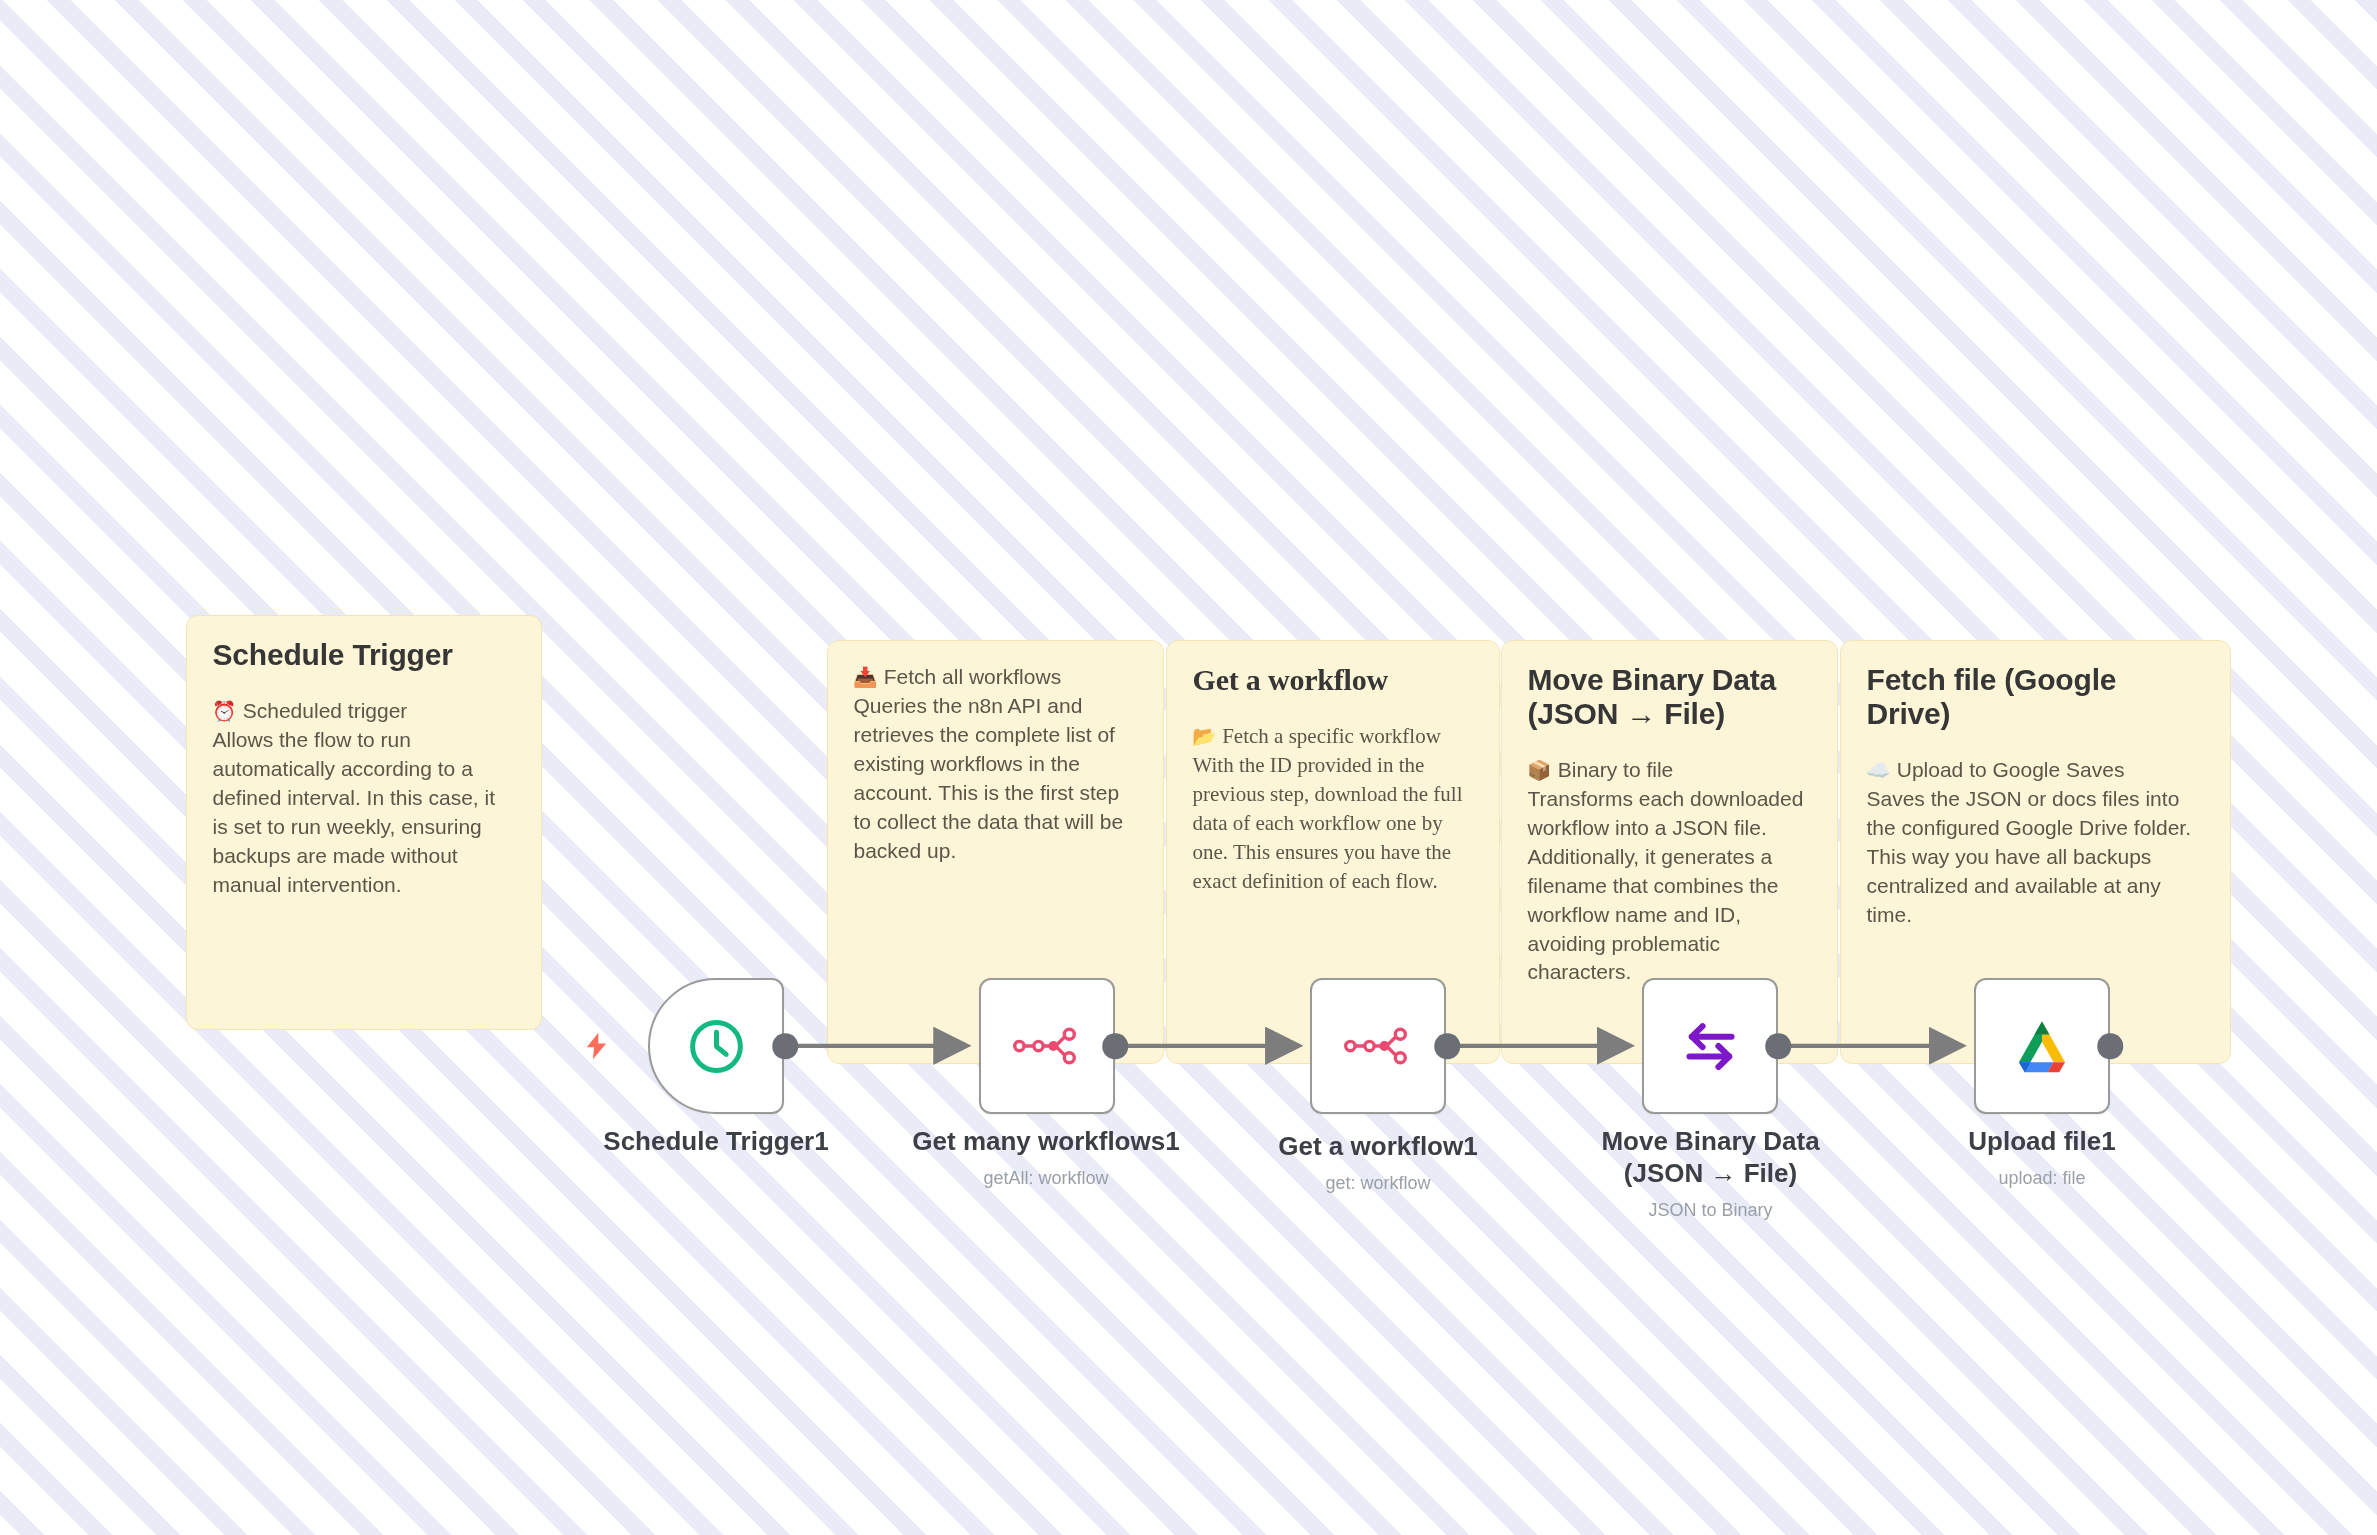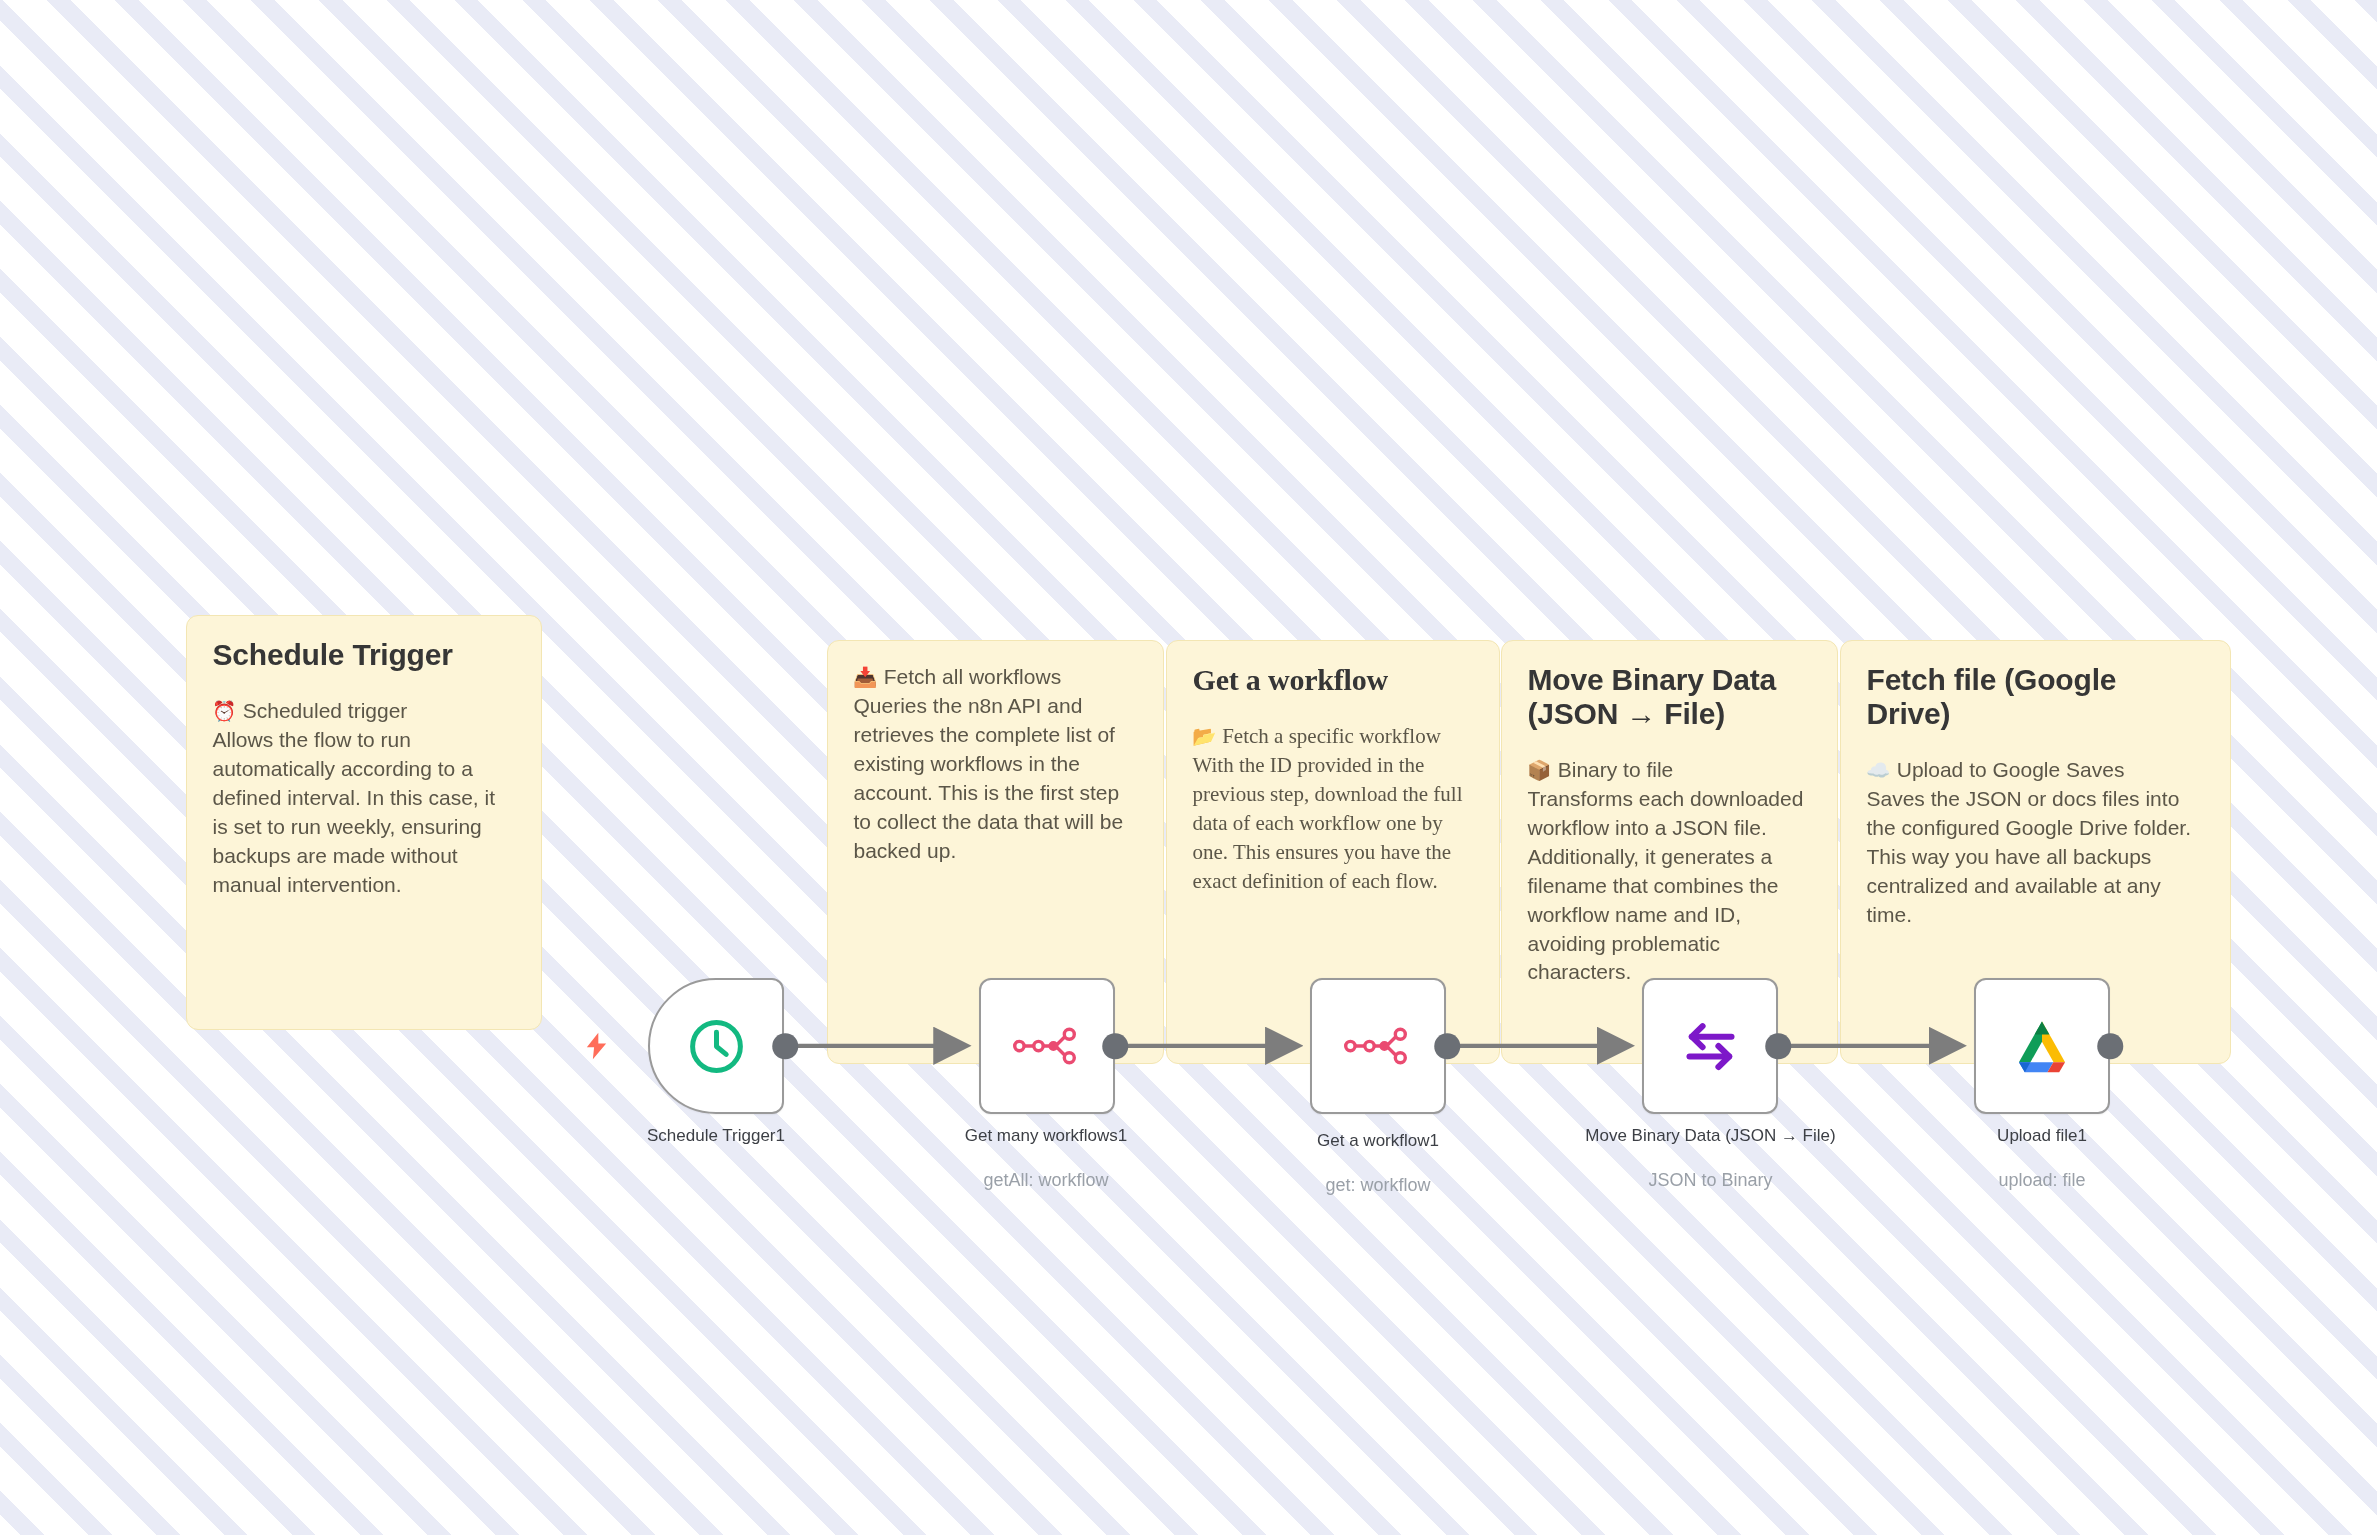--- a/index.html
+++ b/index.html
@@ -104,30 +104,30 @@
     line-height: 1;
     color: #ff6d5a;
   }
 
   .node-label {
     position: absolute;
     text-align: center;
     z-index: 3;
   }
   .node-label .nm {
-    font-size: 17px;
+    font-size: 26px;
     color: #3c3f45;
-    font-weight: normal;
+    font-weight: bold;
     line-height: 1.24;
     white-space: pre-wrap;
   }
   .node-label .sub {
     font-size: 18px;
     color: #9aa0a8;
-    margin-top: 23px;
+    margin-top: 10px;
     line-height: 1.25;
   }
 </style>
 </head>
 <body>
 
 <div id="canvas">
 
   <div class="sticky" style="left:186px; top:615px; width:356px; height:415px;">
     <div class="sticky-title">Schedule Trigger</div>

